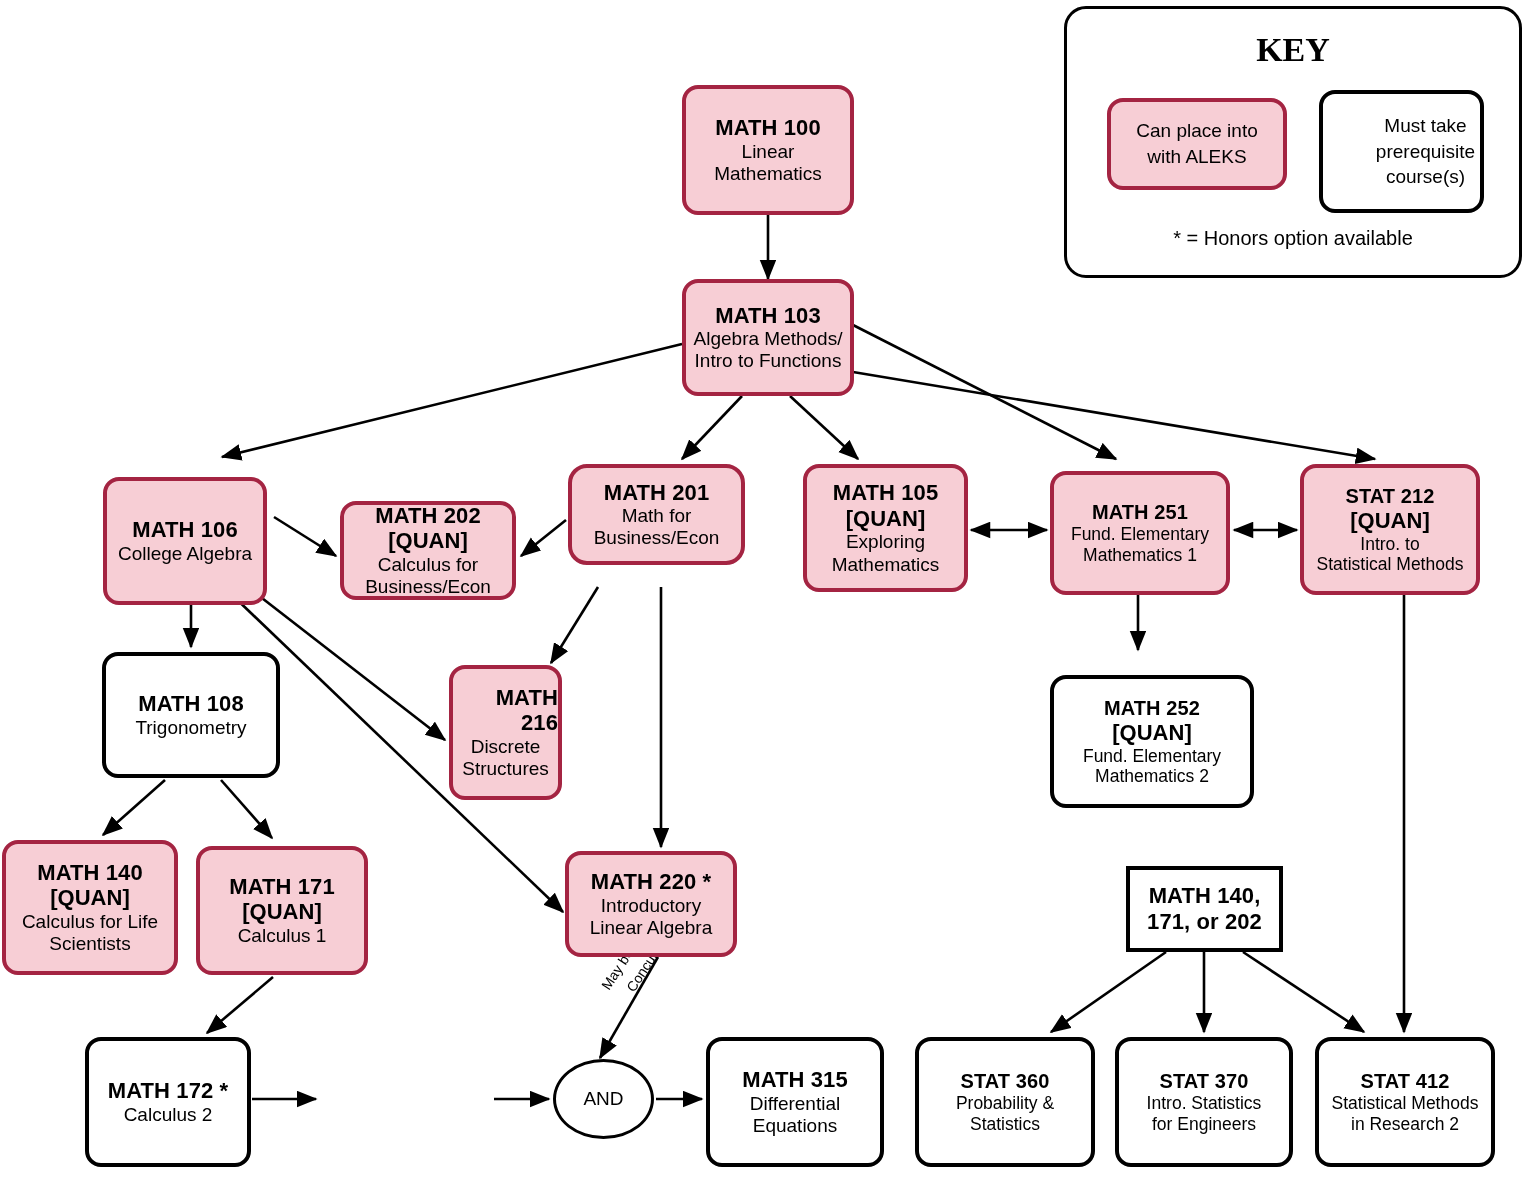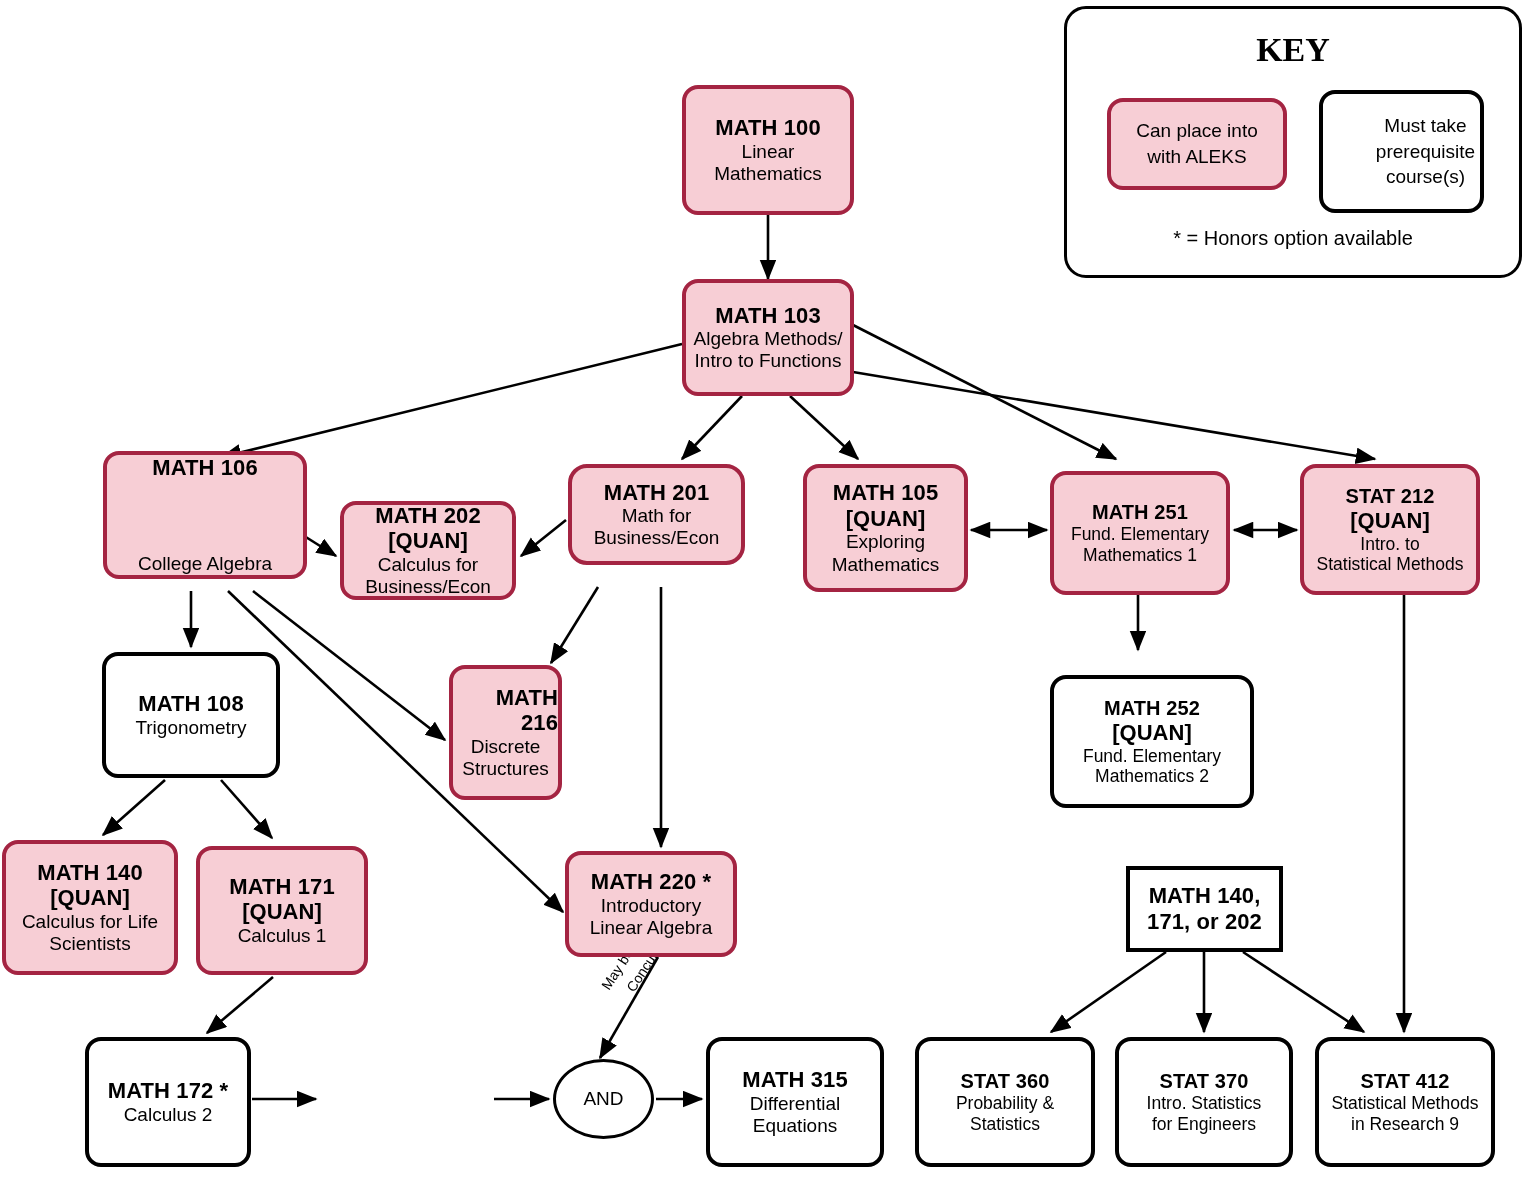--- a/index.html
+++ b/index.html
@@ -237,21 +237,21 @@
     <div class="title">Linear</div>
     <div class="title">Mathematics</div>
   </div>
 
   <div class="node pink" style="left:682px;top:279px;width:172px;height:117px;">
     <div class="code">MATH 103</div>
     <div class="title">Algebra Methods/</div>
     <div class="title">Intro to Functions</div>
   </div>
 
-  <div class="node pink" style="left:103px;top:451px;width:204px;height:128px;justify-content:space-between;">
+  <div class="node pink" style="left:103px;top:477px;width:164px;height:128px;">
     <div class="code">MATH 106</div>
     <div class="title">College Algebra</div>
   </div>
 
   <div class="node pink" style="left:340px;top:501px;width:176px;height:99px;">
     <div class="code">MATH 202</div>
     <div class="quan">[QUAN]</div>
     <div class="title">Calculus for</div>
     <div class="title">Business/Econ</div>
   </div>
@@ -348,21 +348,21 @@
 
   <div class="node white small" style="left:1115px;top:1037px;width:178px;height:130px;">
     <div class="code">STAT 370</div>
     <div class="title">Intro. Statistics</div>
     <div class="title">for Engineers</div>
   </div>
 
   <div class="node white small" style="left:1315px;top:1037px;width:180px;height:130px;">
     <div class="code">STAT 412</div>
     <div class="title">Statistical Methods</div>
-    <div class="title">in Research 9</div>
+    <div class="title">in Research 2</div>
   </div>
 
   <div id="key-box">
     <div id="key-title">KEY</div>
 
     <div class="key-swatch" id="key-swatch-pink">
       <div>Can place into</div>
       <div>with ALEKS</div>
     </div>
 

